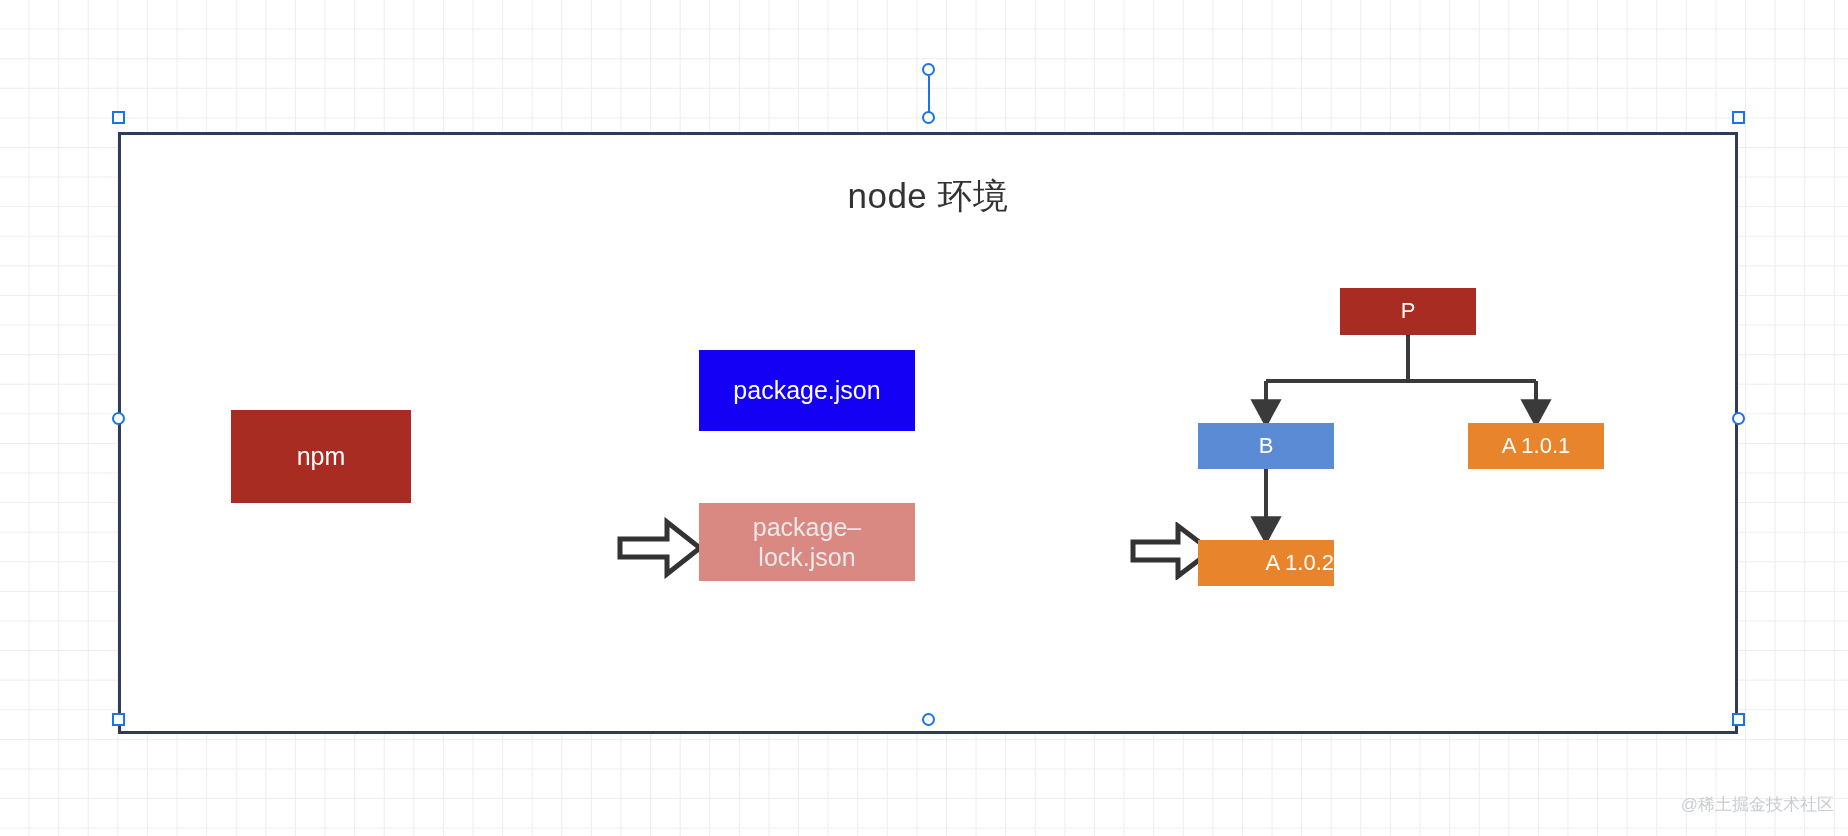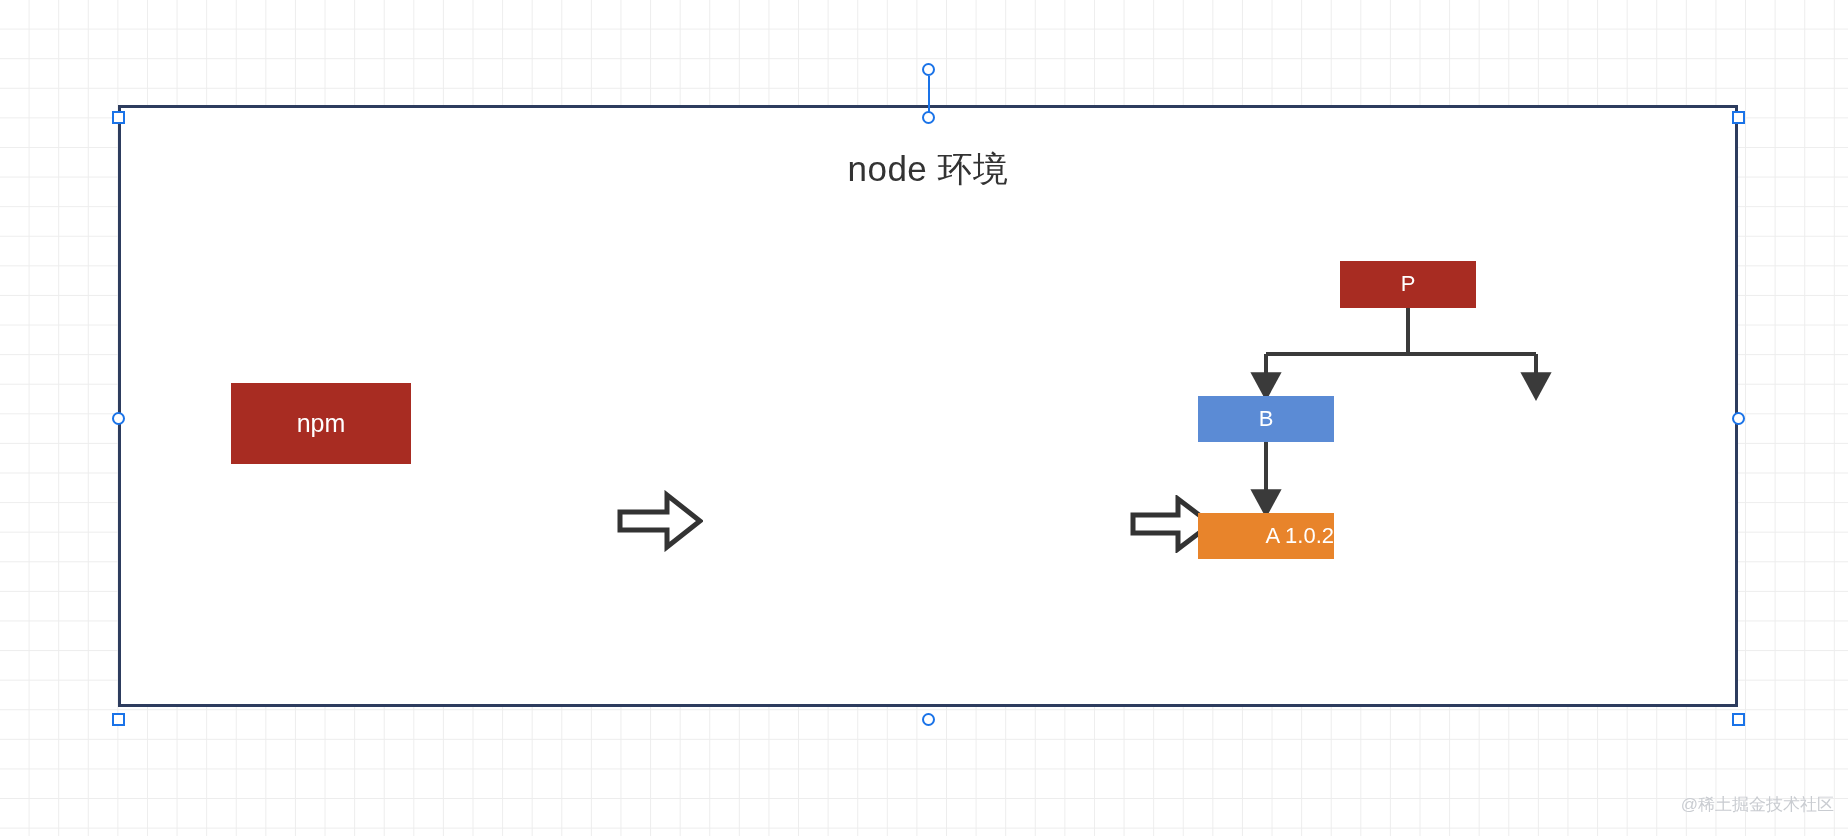--- a/index.html
+++ b/index.html
@@ -21,21 +21,21 @@
       linear-gradient(to right, #ededed 1px, transparent 1px),
       linear-gradient(to bottom, #ededed 1px, transparent 1px);
     background-size: 29.6px 29.6px;
     background-position: -1px -1px;
   }
 
   
   .shape-container {
     position: absolute;
     left: 118px;
-    top: 105px;
+    top: 132px;
     width: 1620px;
     height: 602px;
     background: #ffffff;
     border: 3px solid #2d3c5e;
     box-sizing: border-box;
   }
 
   .title {
     position: absolute;
     left: 0;
@@ -57,21 +57,21 @@
     text-align: center;
     color: #ffffff;
     box-sizing: border-box;
     line-height: 1.22;
   }
 
   .box-npm {
     left: 110px;
     top: 275px;
     width: 180px;
-    height: 81px;
+    height: 93px;
     background: #a82c22;
     font-size: 25px;
   }
   .box-pkg {
     left: 578px;
     top: 215px;
     width: 216px;
     height: 81px;
     background: #1400f5;
     font-size: 25px;
@@ -184,21 +184,30 @@
     <div class="box box-npm">
       <span>npm</span>
     </div>
 
     <div class="block-arrow block-arrow-1">
       <svg width="86" height="62" viewBox="0 0 86 62">
         <polygon points="3,22 50,22 50,5 83,31 50,57 50,40 3,40" fill="#ffffff" stroke="#333333" stroke-width="5" stroke-linejoin="miter"></polygon>
       </svg>
     </div>
 
-
+    <div class="box box-pkg">
+      <span>package.json</span>
+    </div>
+
+    <div class="box box-lock">
+      <span>
+        <span>package–</span><br>
+        <span>lock.json</span>
+      </span>
+    </div>
 
     <div class="block-arrow block-arrow-2">
       <svg width="84" height="58" viewBox="0 0 84 58">
         <polygon points="3,20 48,20 48,4 81,29 48,54 48,38 3,38" fill="#ffffff" stroke="#333333" stroke-width="5" stroke-linejoin="miter"></polygon>
       </svg>
     </div>
 
     <svg class="connectors">
       <defs>
         <marker id="arrowhead" markerWidth="9" markerHeight="9" refX="3.2" refY="4.5" orient="auto" markerUnits="strokeWidth">
@@ -216,20 +225,23 @@
 
       <path d="M1145,334 L1145,394" stroke="#3a3a3a" stroke-width="4" fill="none" marker-end="url(#arrowhead)"></path>
     </svg>
 
     <div class="box box-p">
       <span>P</span>
     </div>
     <div class="box box-b">
       <span>B</span>
     </div>
+    <div class="box box-a101">
+      <span>A 1.0.1</span>
+    </div>
     <div class="box box-a102">
       <span>A 1.0.2</span>
     </div>
 
   </div>
 
   <div class="rotate-stem" style="left:928px; top:76px; height:42px;"></div>
   <div class="handle-circ" style="left:922px; top:63px;"></div>
 
   <div class="handle-sq" style="left:112px; top:111px;"></div>

